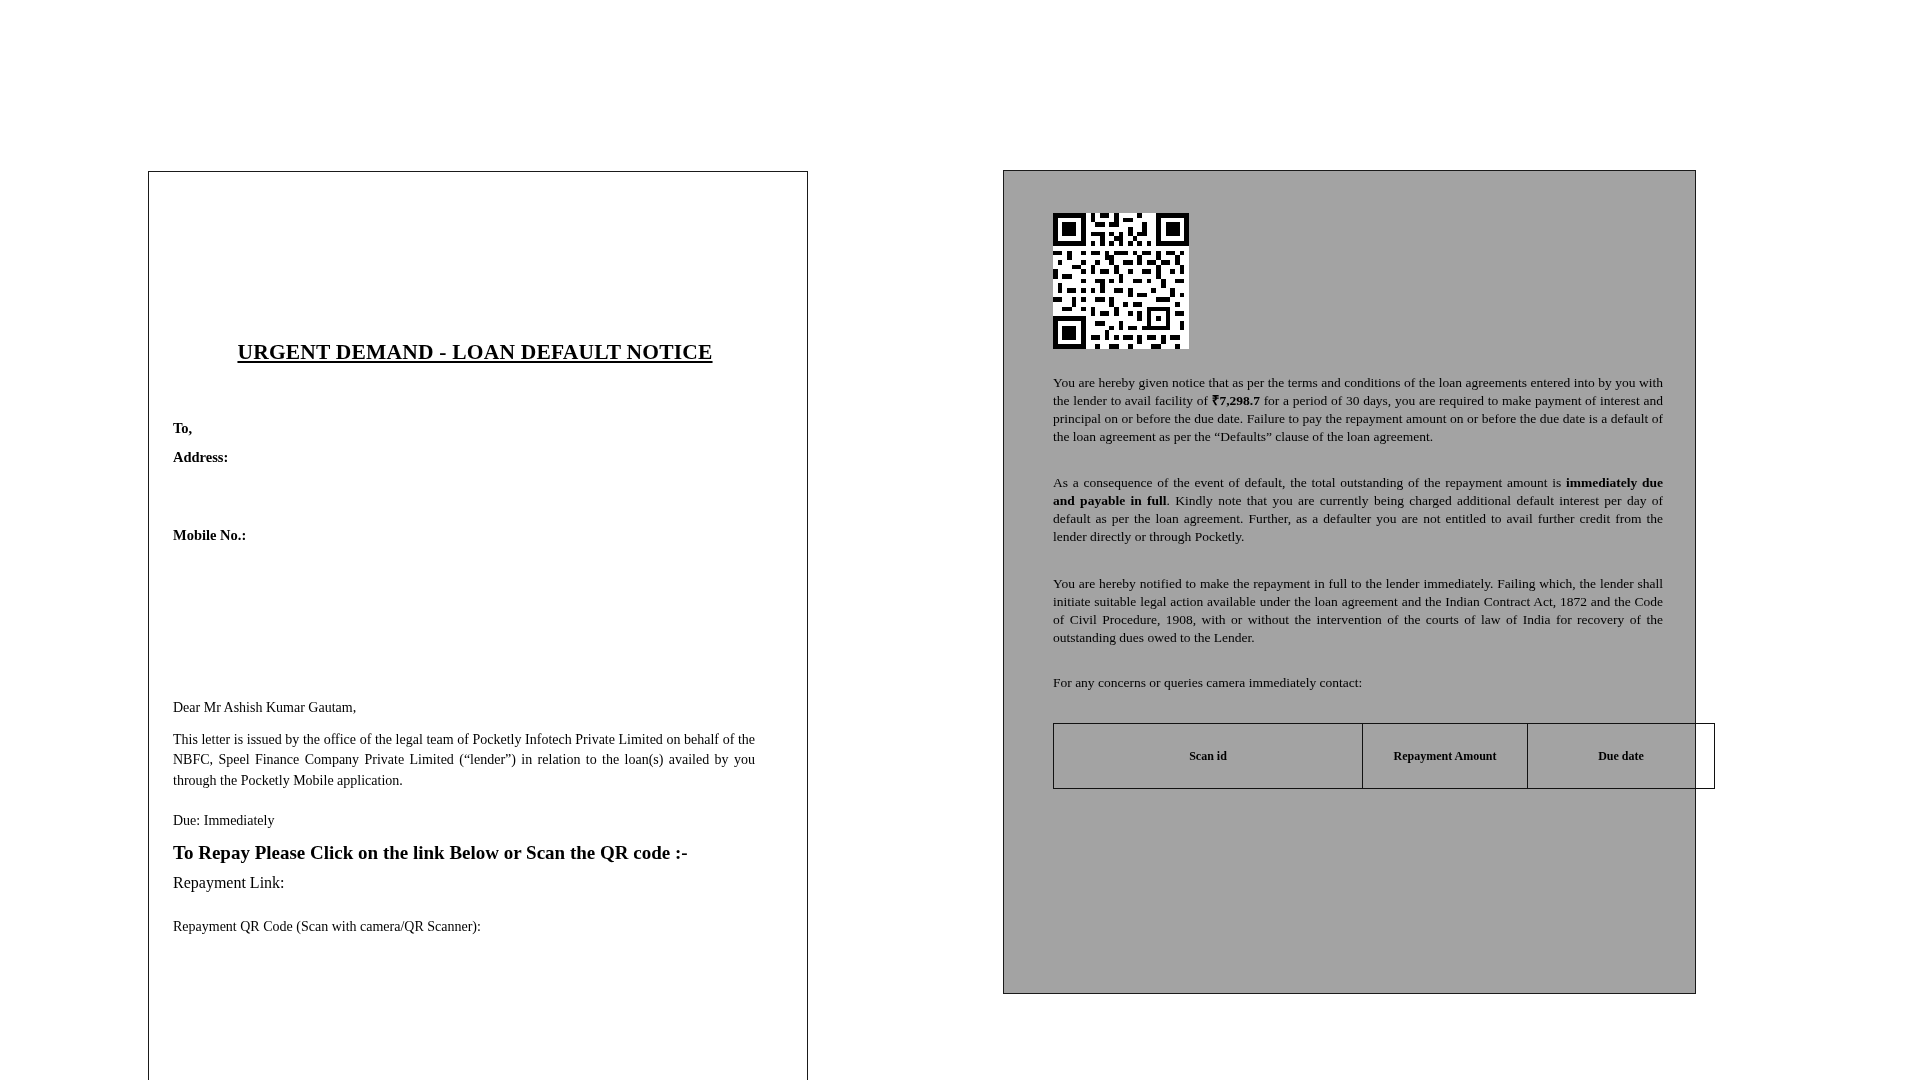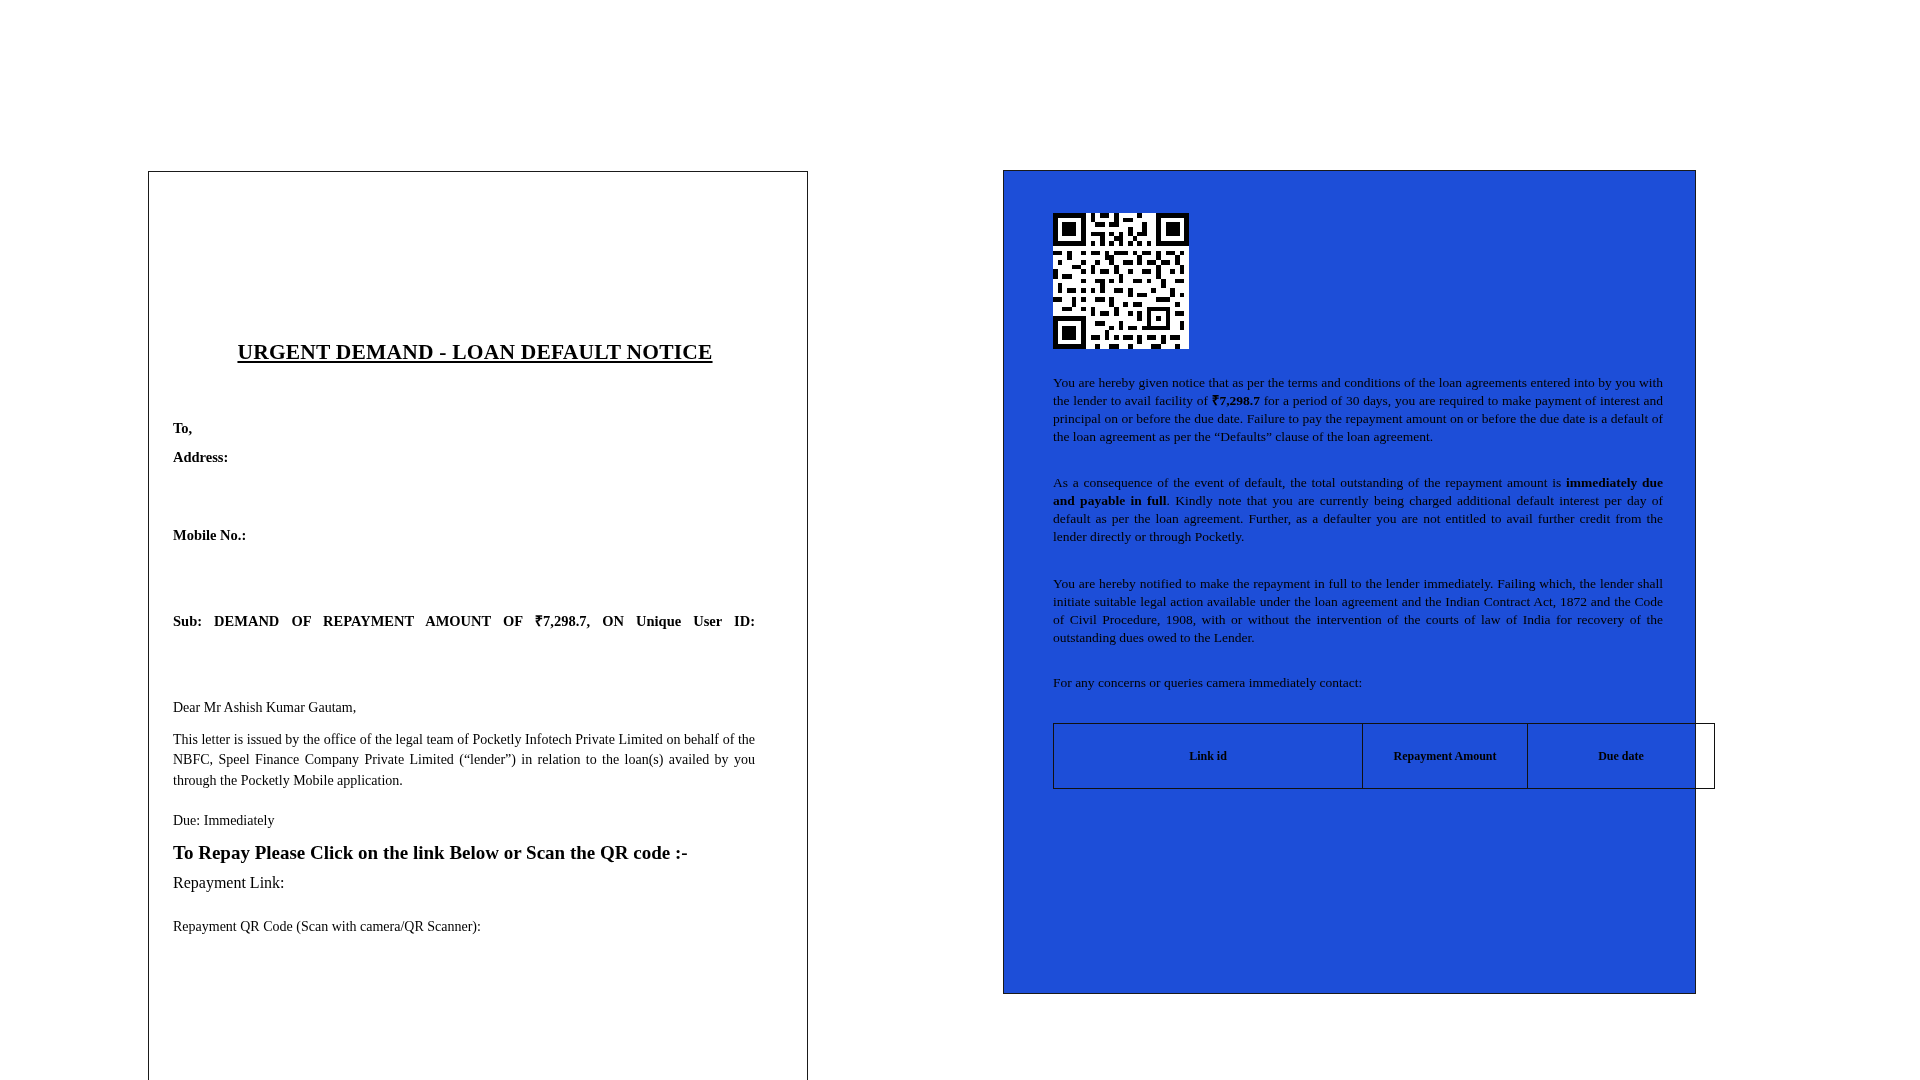--- a/index.html
+++ b/index.html
@@ -133,21 +133,21 @@
   }
   .b { font-weight: bold; }
 
   
   .page2 {
     position: absolute;
     left: 1003px;
     top: 170px;
     width: 693px;
     height: 824px;
-    background: #1d4ed8;
+    background: #a3a3a3;
     border: 1.5px solid #1a1a1a;
     box-sizing: border-box;
     padding-left: 33px;
   }
   .p2-inner {
     position: absolute;
     left: 30px;
     top: 0;
     right: 32px;
     bottom: 0;
@@ -209,21 +209,20 @@
 
   <div class="page1">
     <div class="p1-inner">
 
       <div class="doc-title">URGENT DEMAND - LOAN DEFAULT NOTICE</div>
 
       <div class="lbl-to">To,</div>
       <div class="lbl-address">Address:</div>
       <div class="lbl-mobile">Mobile No.:</div>
 
-      <div class="subject">Sub:  DEMAND  OF  REPAYMENT  AMOUNT  OF  ₹7,298.7,  ON  Unique  User  ID:</div>
 
       <div class="salutation">Dear Mr Ashish Kumar Gautam,</div>
 
       <div class="para1">This letter is issued by the office of the legal team of Pocketly Infotech Private Limited on behalf of the NBFC, Speel Finance Company Private Limited (“lender”) in relation to the loan(s) availed by you through the Pocketly Mobile application.</div>
 
 
       <div class="due-line">Due: Immediately</div>
 
       <div class="repay-head">To Repay Please Click on the link Below or Scan the QR code :-</div>
 
@@ -392,21 +391,21 @@
         <span>As a consequence of the event of default, the total outstanding of the repayment amount is </span><span class="b">immediately due and payable in full</span><span>. Kindly note that you are currently being charged additional default interest per day of default as per the loan agreement. Further, as a defaulter you are not entitled to avail further credit from the lender directly or through Pocketly.</span>
       </div>
 
       <div class="p2-para pC">You are hereby notified to make the repayment in full to the lender immediately. Failing which, the lender shall initiate suitable legal action available under the loan agreement and the Indian Contract Act, 1872 and the Code of Civil Procedure, 1908, with or without the intervention of the courts of law of India for recovery of the outstanding dues owed to the Lender.</div>
 
       <div class="p2-para pD">For any concerns or queries camera immediately contact:</div>
 
       <table class="loan-table">
         <thead>
           <tr>
-            <th class="col-loan">Link id</th>
+            <th class="col-loan">Scan id</th>
             <th class="col-amt">Repayment Amount</th>
             <th class="col-due">Due date</th>
           </tr>
         </thead>
         <tbody>
         </tbody>
       </table>
 
     </div>
   </div>

